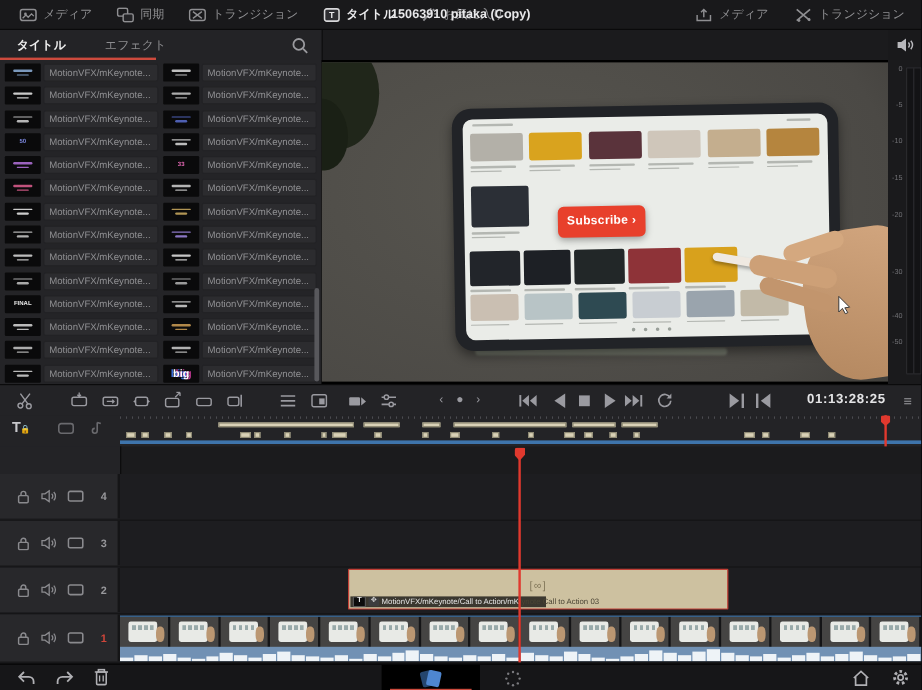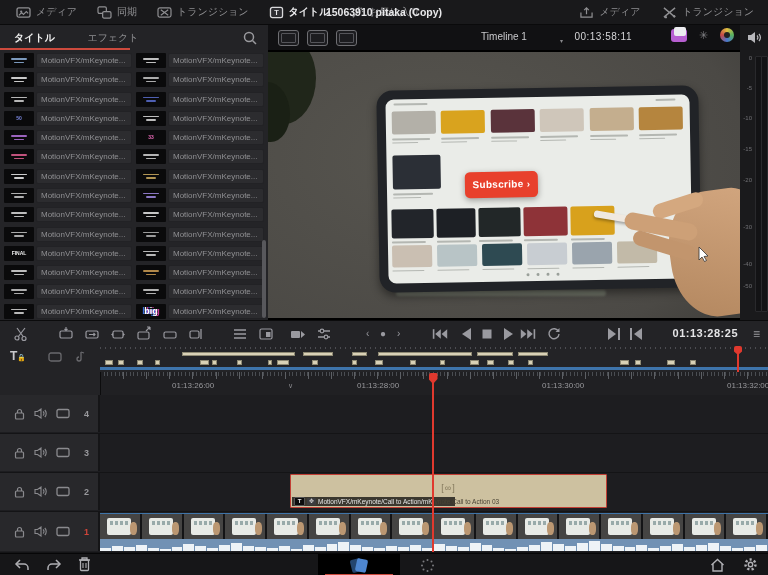--- a/index.html
+++ b/index.html
@@ -213,41 +213,20 @@
   <div class="abs libhead">
     <span class="libtab active">タイトル</span>
     <span class="libtab">エフェクト</span>
     <svg class="abs searchbtn" viewBox="0 0 16 16">
         <circle cx="7" cy="7" r="4.5" fill="none" stroke="#9a9a9e" stroke-width="1.5"></circle>
         <path d="M10.5 10.5L14 14" stroke="#9a9a9e" stroke-width="1.5"></path>
       </svg>
   </div>
   <div class="abs tab-underline"></div>
 
-  <div class="abs viewhead">
-    <div class="abs vh-icons">
-      <div class="vh-ic">
-          <span></span>
-        </div>
-      <div class="vh-ic">
-          <span></span>
-        </div>
-      <div class="vh-ic">
-          <span></span>
-        </div>
-    </div>
-    <div class="abs vh-name">Timeline 1</div>
-    <div class="abs vh-caret">▾</div>
-    <div class="abs vh-tc">00:13:58:11</div>
-    <div class="abs vh-right">
-      <div class="capture-ic"></div>
-      <div class="burst-ic">✳</div>
-      <div class="wheel-ic"></div>
-    </div>
-  </div>
   <div class="abs spk-zone">
     <svg width="15" height="13" viewBox="0 0 15 13">
         <path d="M1 4h3l4-3v11l-4-3H1z" fill="#b8b8bc"></path>
         <path d="M10 4.5a3 3 0 0 1 0 4M12 3a5.5 5.5 0 0 1 0 7" fill="none" stroke="#b8b8bc" stroke-width="1.2"></path>
       </svg>
   </div>
 
   <div class="abs liblist">
     <div class="libgrid" id="libgrid">
         <div class="lib-item">
@@ -657,27 +636,20 @@
       <div class="mm-seg" style="left: 370px; width: 9px; top: 14px; height: 5px;"></div>
       <div class="mm-seg" style="left: 387px; width: 7px; top: 14px; height: 5px;"></div>
       <div class="mm-seg" style="left: 408px; width: 6px; top: 14px; height: 5px;"></div>
       <div class="mm-seg" style="left: 428px; width: 5px; top: 14px; height: 5px;"></div>
       <div class="mm-seg" style="left: 520px; width: 9px; top: 14px; height: 5px;"></div>
       <div class="mm-seg" style="left: 535px; width: 6px; top: 14px; height: 5px;"></div>
       <div class="mm-seg" style="left: 567px; width: 8px; top: 14px; height: 5px;"></div>
       <div class="mm-seg" style="left: 590px; width: 6px; top: 14px; height: 5px;"></div>
     </div>
 
-  <div class="abs ruler" id="ruler">
-    <div class="rchev">∨</div>
-  <div class="rlabel" style="left: 72px;">01:13:26:00</div>
-      <div class="rlabel" style="left: 257px;">01:13:28:00</div>
-      <div class="rlabel" style="left: 442px;">01:13:30:00</div>
-      <div class="rlabel" style="left: 627px;">01:13:32:00</div>
-    </div>
   <div class="abs ruler-left"></div>
 
   <div class="abs tracks" id="tracks">
 
   <div class="trow" style="top: 0px; height: 39px;">
         <div class="thead">
           <svg width="11" height="12" viewBox="0 0 11 12">
             <rect x="1.5" y="5" width="8" height="6" rx="1" fill="none" stroke="#8a8a8e" stroke-width="1.2"></rect>
             <path d="M3.5 5V3.5a2 2 0 0 1 4 0V5" fill="none" stroke="#8a8a8e" stroke-width="1.2"></path>
           </svg>

